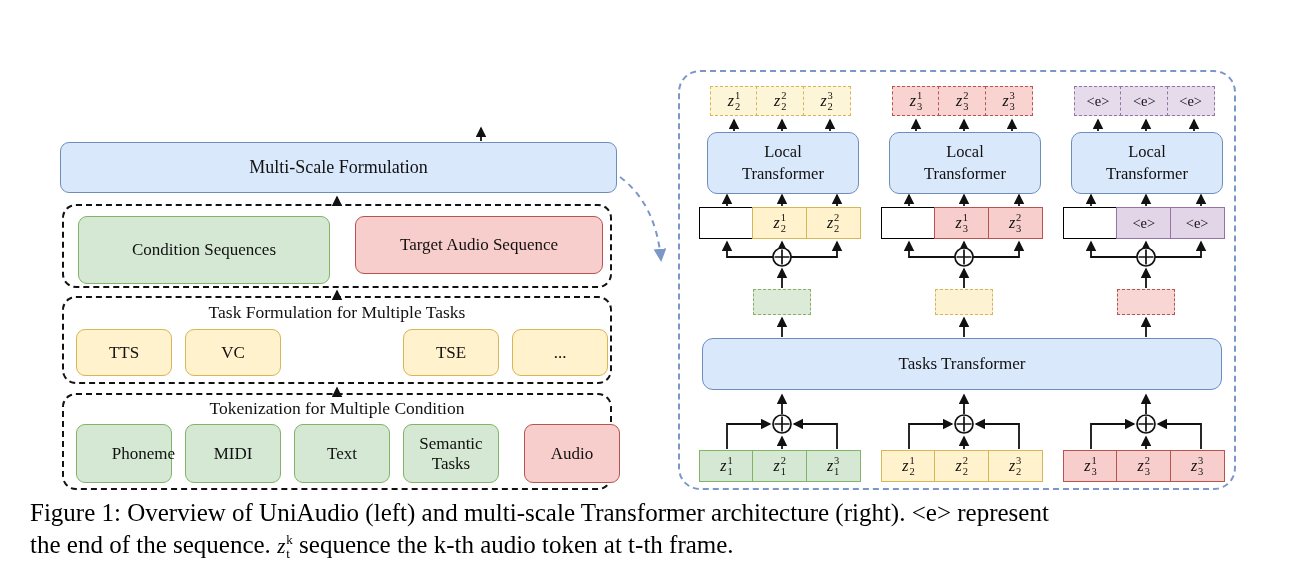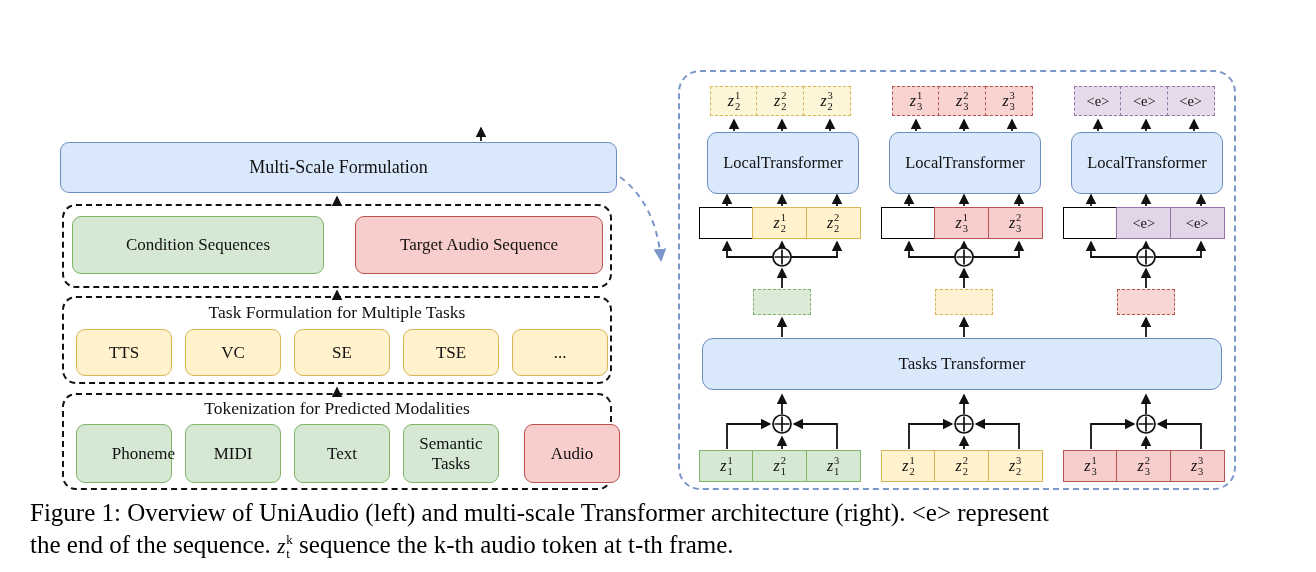--- a/index.html
+++ b/index.html
@@ -34,21 +34,21 @@
     width:48px; height:30px; box-sizing:border-box; display:flex;
     align-items:center; justify-content:center;
   }
   .tcell.dashed{border-width:1.7px; border-style:dashed;}
   .tcell + .tcell{margin-left:-1.7px;}
   .dash-yellow{background:#fdf5d7; border-color:#d6b656;}
   .dash-red{background:#f8d3d0; border-color:#b85450;}
   .dash-purple{background:#e6dbeb; border-color:#9673a6;}
   .localbox{
     position:absolute; left:10px; top:60px; width:150px; height:60px;
-    border-radius:10px; display:flex; flex-direction:row;
+    border-radius:10px; display:flex; flex-direction:column;
     align-items:center; justify-content:center; font-size:16.5px; line-height:1.35;
   }
   .irow{position:absolute; left:2px; top:135px; display:flex;}
   .icell{
     width:55px; height:32px; box-sizing:border-box; display:flex;
     align-items:center; justify-content:center; border-width:1.7px; border-style:solid;
   }
   .icell + .icell{margin-left:-1.7px;}
   .white-cell{background:#ffffff; border-color:#000;}
   .embed{
@@ -89,48 +89,45 @@
 
     <path d="M620 177 Q656 204 661 260" stroke="#7b96c9" stroke-width="2" stroke-dasharray="6 5" fill="none" marker-end="url(#ah-b)"></path>
   </svg>
 
 
   <div class="box blue" style="left:60px;top:142px;width:557px;height:51px;font-size:18px;">
     <span>Multi-Scale Formulation</span>
   </div>
 
   <div class="abs dash-black" style="left:62px;top:204px;width:550px;height:84px;"></div>
-  <div class="box green" style="left:72px;top:216px;width:252px;height:58px;justify-content:center;">
+  <div class="box green" style="left:78px;top:216px;width:252px;height:68px;justify-content:center;">
     <span>Condition Sequences</span>
   </div>
   <div class="box red" style="left:355px;top:216px;width:248px;height:58px;">
     <span>Target Audio Sequence</span>
   </div>
 
   <div class="abs dash-black" style="left:62px;top:296px;width:550px;height:88px;">
     <div class="cont-title" style="top:4px;">Task Formulation for Multiple Tasks</div>
   </div>
   <div class="box yellow" style="left:76px;top:329px;width:96px;height:47px;">
     <span>TTS</span>
     </div>
   <div class="box yellow" style="left:185px;top:329px;width:96px;height:47px;">
     <span>VC</span>
     </div>
-  <div class="box yellow" style="left:294px;top:329px;width:96px;height:47px;">
-    <span>SE</span>
-    </div>
   <div class="box yellow" style="left:403px;top:329px;width:96px;height:47px;">
     <span>TSE</span>
     </div>
   <div class="box yellow" style="left:512px;top:329px;width:96px;height:47px;">
     <span>...</span>
     </div>
 
   <div class="abs dash-black" style="left:62px;top:393px;width:550px;height:97px;">
-    <div class="cont-title" style="top:3px;">Tokenization for Predicted Modalities</div>
+    <div class="cont-title" style="top:3px;">Tokenization for Multiple Condition</div>
   </div>
   <div class="box green" style="left:76px;top:424px;width:96px;height:59px;padding-left:39px;">
     <span>Phoneme</span>
     </div>
   <div class="box green" style="left:185px;top:424px;width:96px;height:59px;">
     <span>MIDI</span>
     </div>
   <div class="box green" style="left:294px;top:424px;width:96px;height:59px;">
     <span>Text</span>
     </div>

